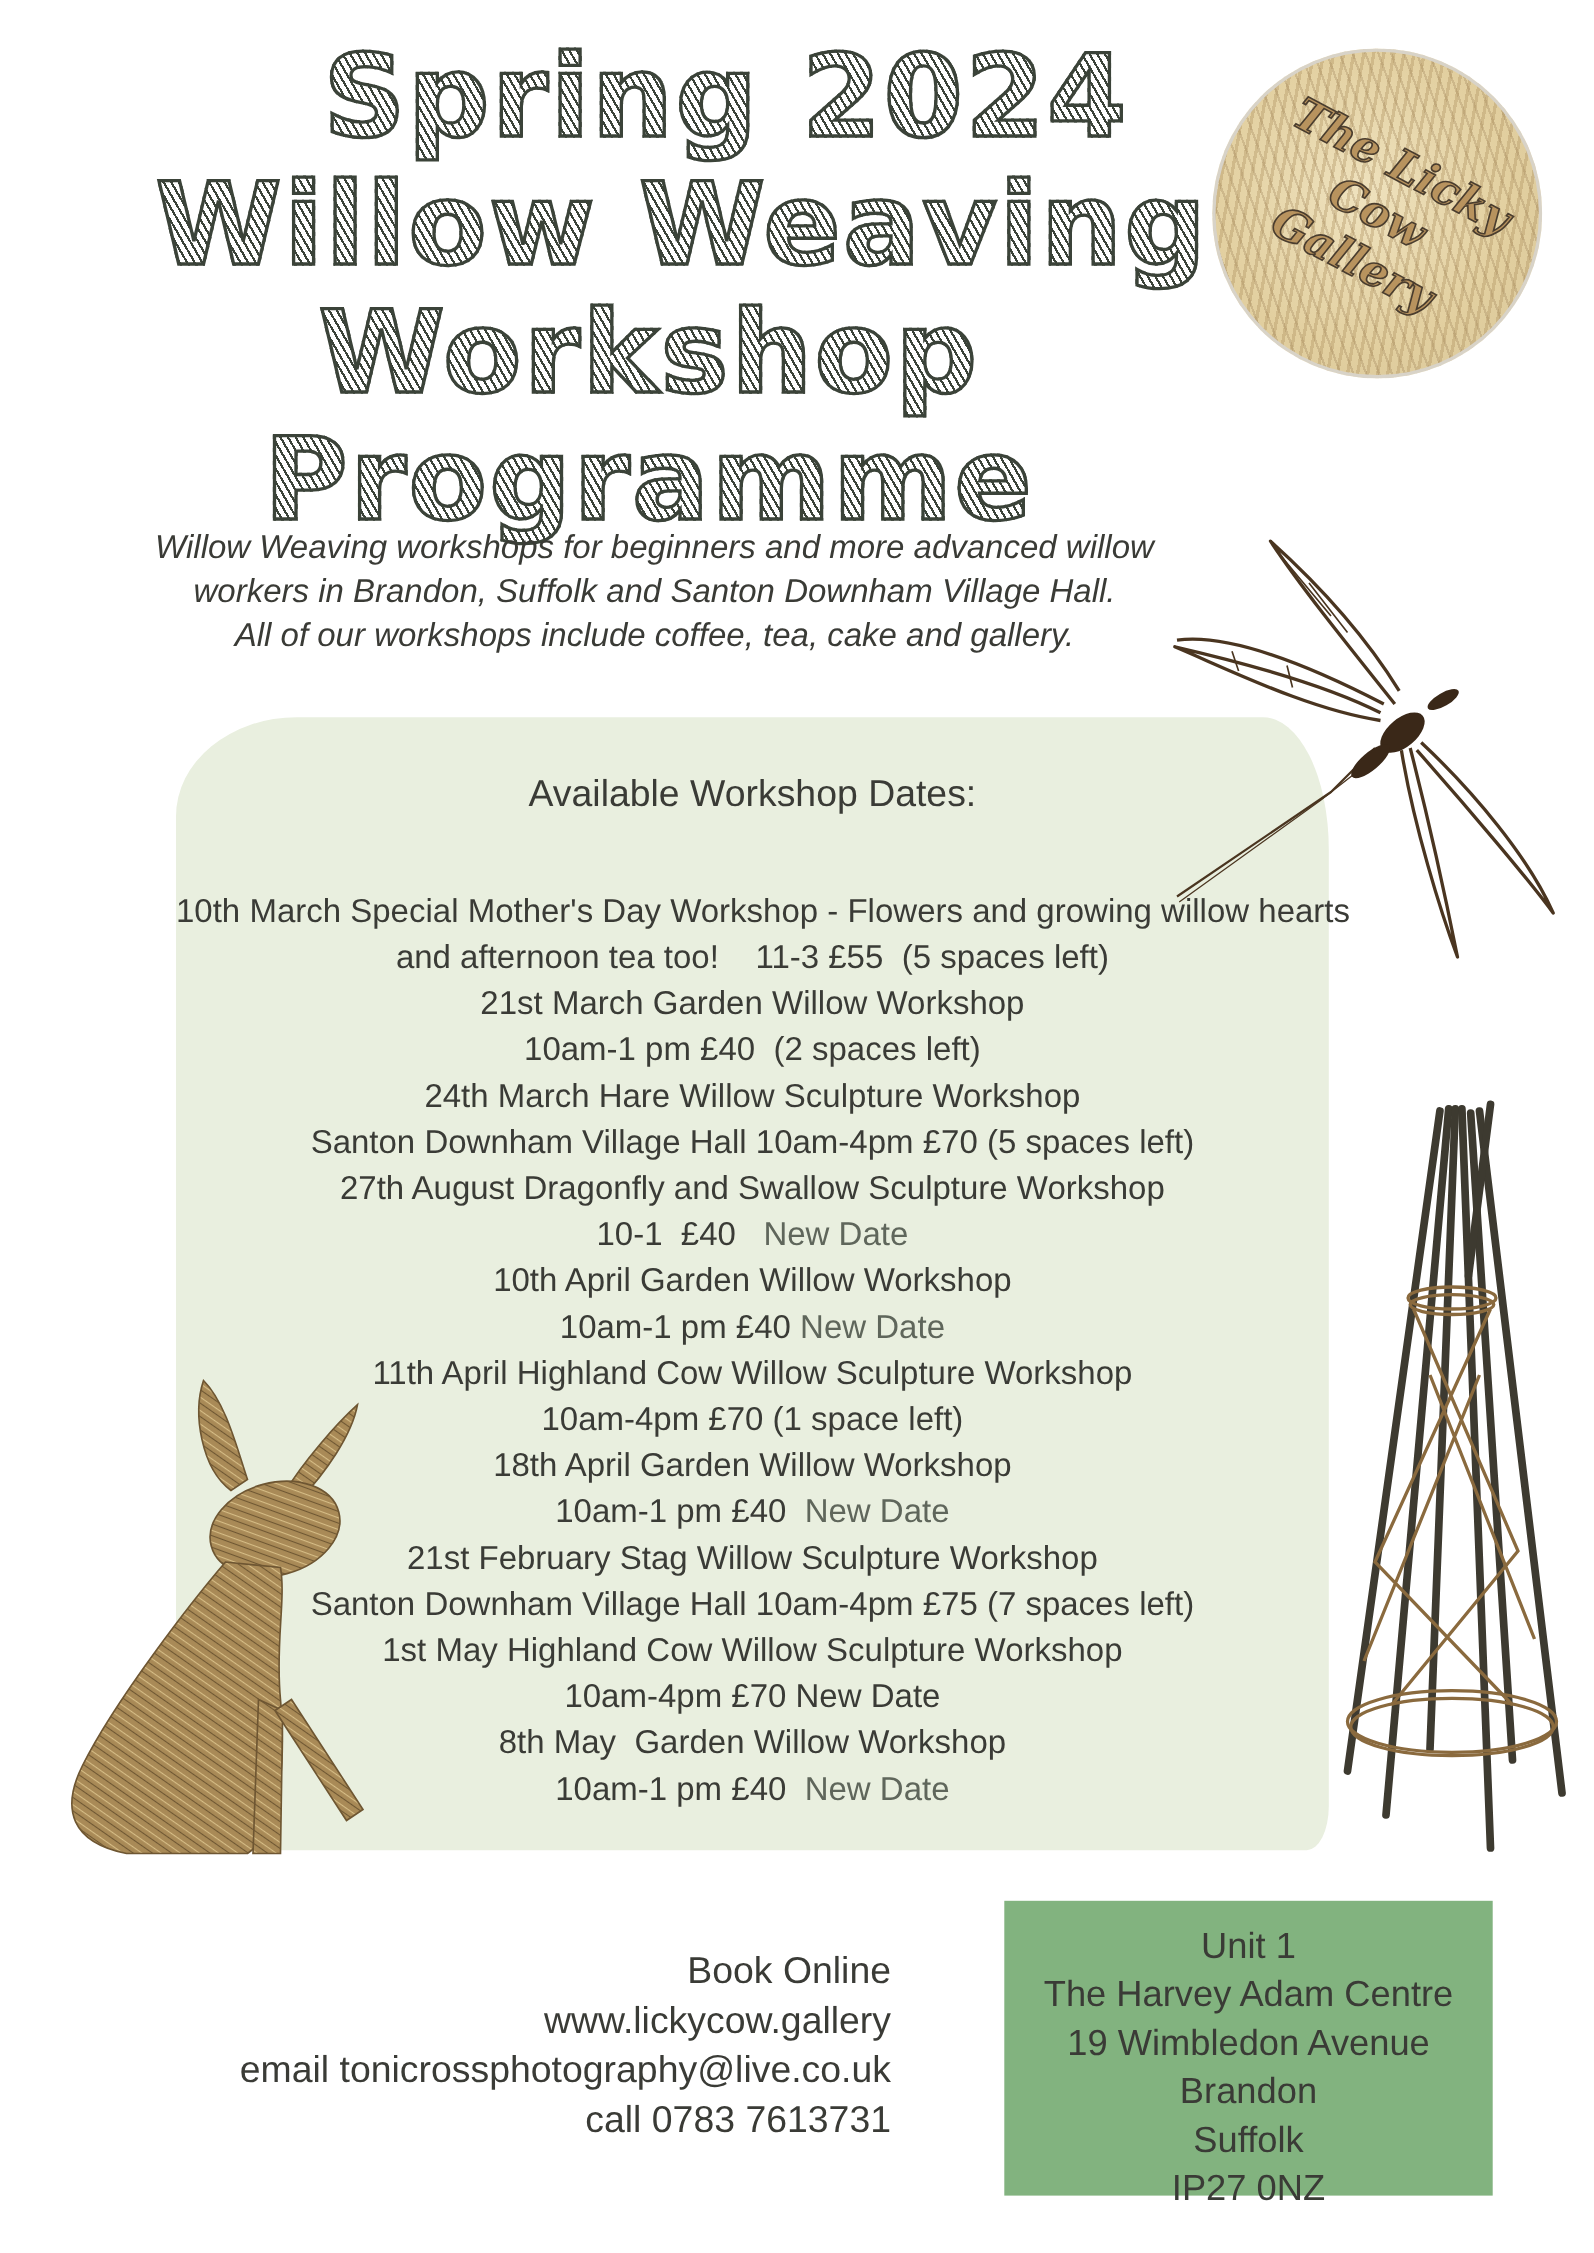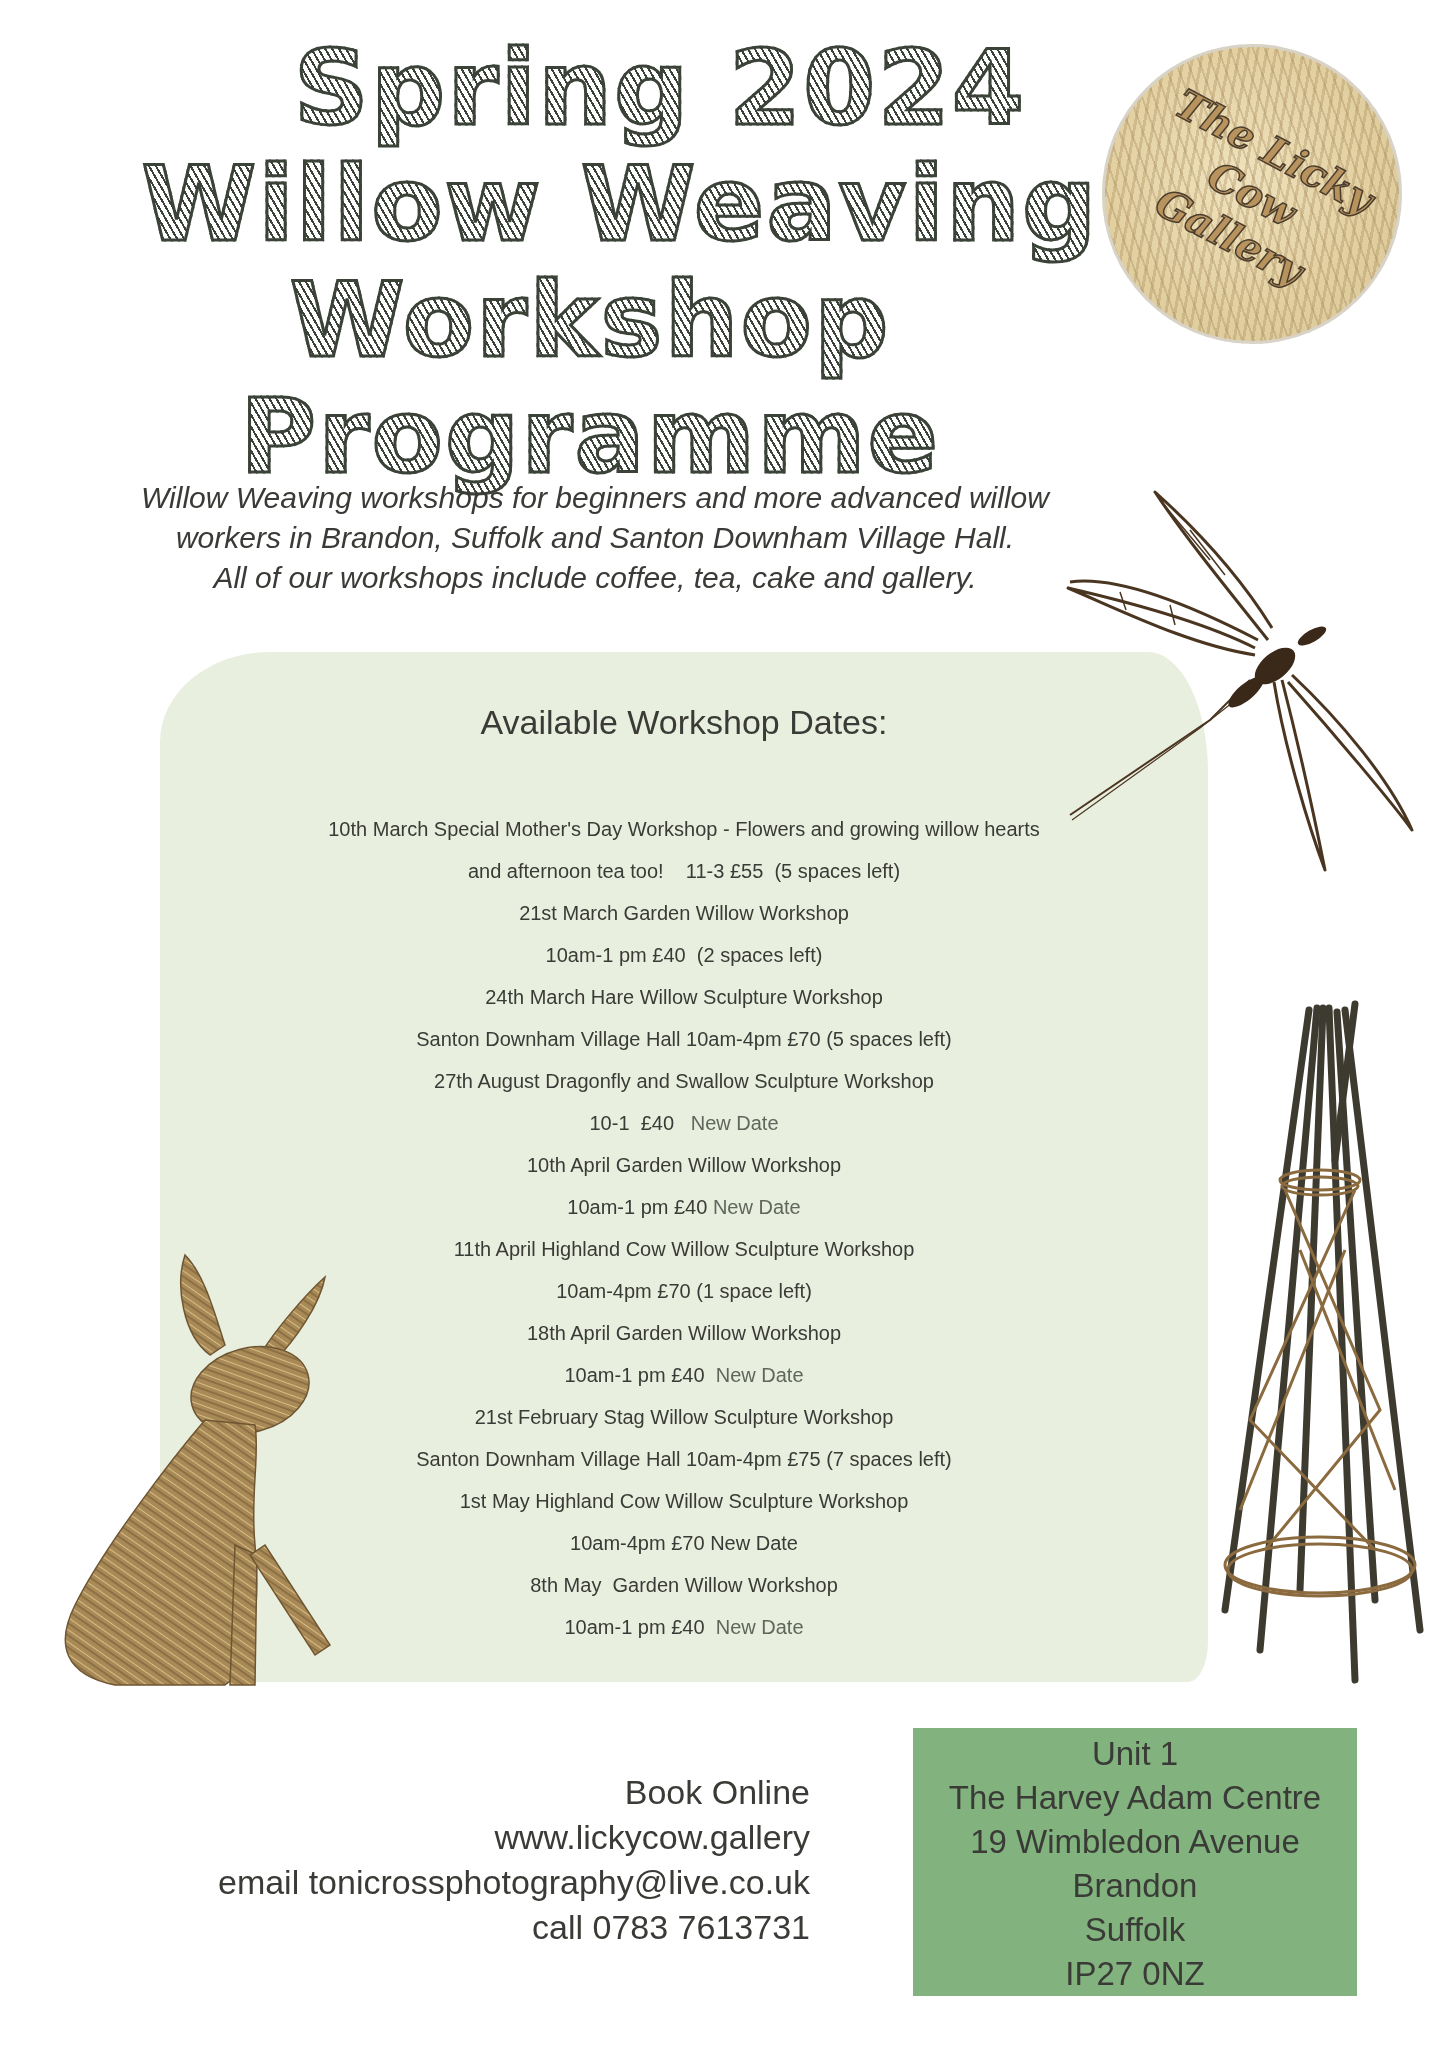--- a/index.html
+++ b/index.html
@@ -62,41 +62,41 @@
       left: 160px; top: 652px; width: 1048px; height: 1030px;
       background: #e9efdf;
       border-radius: 110px 60px 20px 30px / 90px 120px 40px 20px;
     }
     .panel-heading {
       left: 160px; top: 700px; width: 1048px; text-align: center;
       font-size: 34px; line-height: 44px; color: #3a3b36;
     }
     .schedule {
       left: 160px; top: 808px; width: 1048px; text-align: center;
-      font-size: 20px; line-height: 42px; color: #3a3b36;
+      font-size: 30px; line-height: 42px; color: #3a3b36;
     }
     .schedule .row { display: block; white-space: pre; }
     .new-date { color: #5f665b; }
 
     
     .dragonfly { left: 1060px; top: 470px; width: 370px; height: 420px; }
     .hare { left: 25px; top: 1245px; width: 320px; height: 470px; }
     .tipi { left: 1205px; top: 990px; width: 230px; height: 720px; }
 
     
     .contact {
       left: 40px; top: 1770px; width: 770px; text-align: right;
       font-size: 34px; line-height: 45px; color: #3a3b36;
     }
     .contact span { display: block; }
     .address {
       left: 913px; top: 1728px; width: 444px; height: 268px;
       background: #82b37f;
       text-align: center; font-size: 33px; line-height: 44px; color: #3a3b36;
-      padding-top: 4px; box-sizing: border-box;
+      padding-top: 19px; box-sizing: border-box;
     }
     .address span { display: block; }
   </style>
 </head>
 <body>
 
 <div class="title-block">
   <span class="title-line l1">Spring 2024</span>
   <span class="title-line l2">Willow Weaving</span>
   <span class="title-line l3">Workshop Programme</span>

